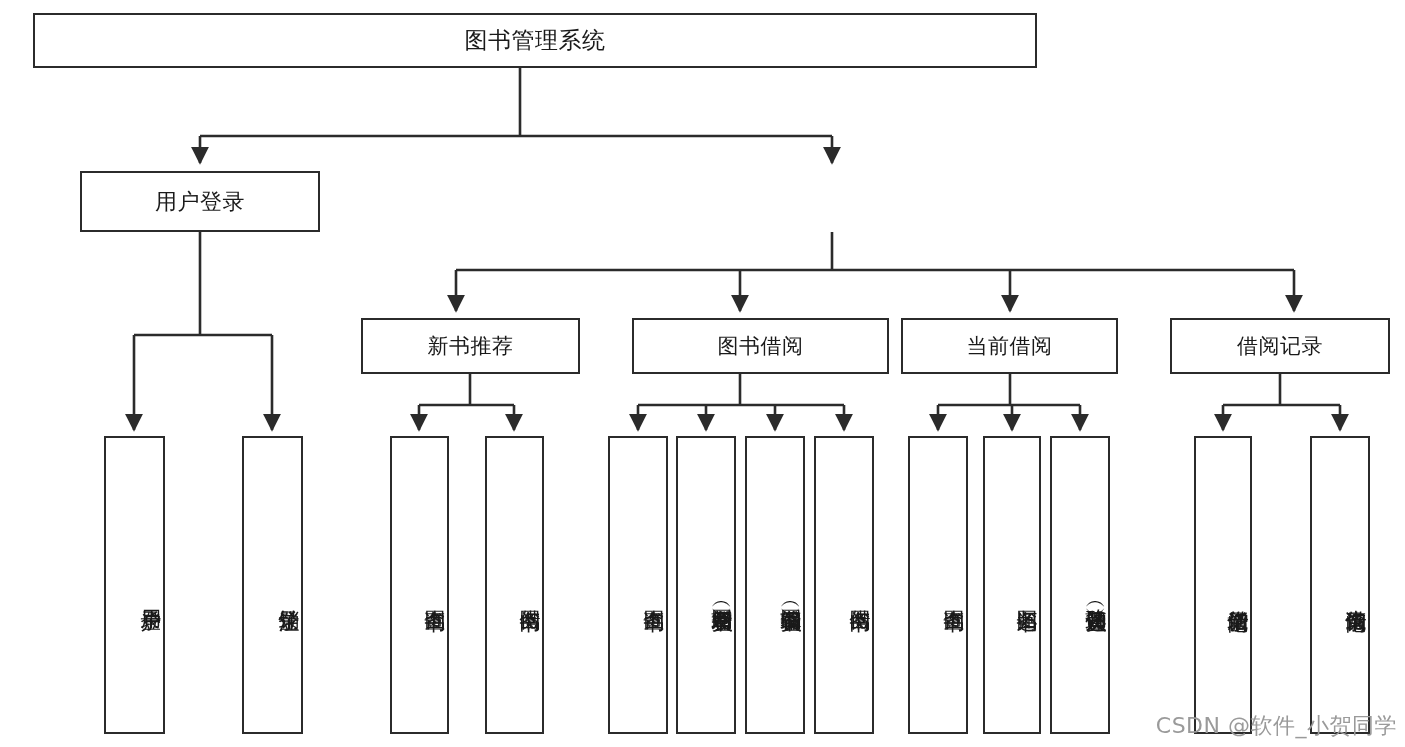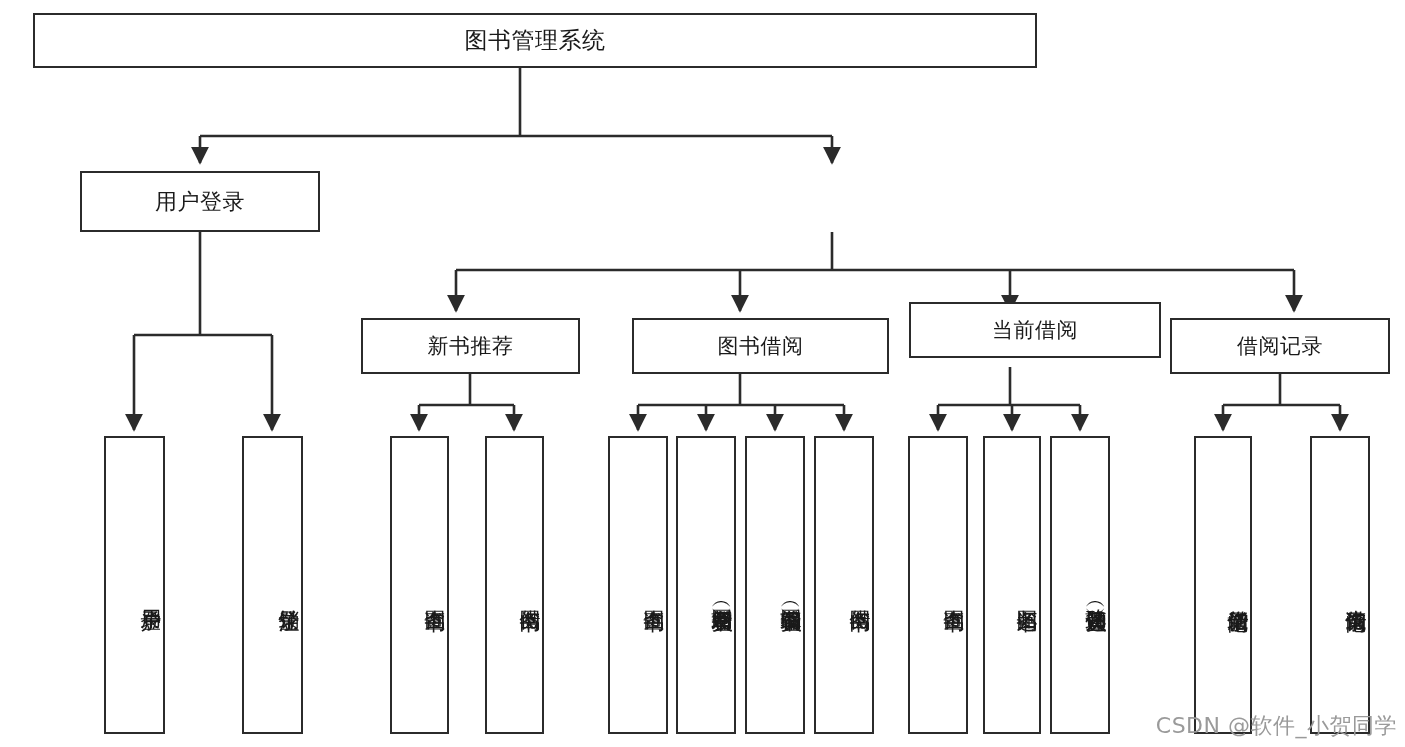--- a/index.html
+++ b/index.html
@@ -134,21 +134,21 @@
   <div class="node lvl2" style="left:80px; top:171px; width:240px;">
     <span class="label">用户登录</span>
   </div>
 
   <div class="node lvl3" style="left:361px; top:318px; width:219px;">
     <span class="label">新书推荐</span>
   </div>
   <div class="node lvl3" style="left:632px; top:318px; width:257px;">
     <span class="label">图书借阅</span>
   </div>
-  <div class="node lvl3" style="left:901px; top:302px; width:252px;margin-left:8px;">
+  <div class="node lvl3" style="left:901px; top:318px; width:217px;">
     <span class="label">当前借阅</span>
   </div>
   <div class="node lvl3" style="left:1170px; top:318px; width:220px;font-family:Liberation Mono, monospace;">
     <span class="label">借阅记录</span>
   </div>
 
   <div class="node leaf" style="left:104px; width:61px;">
     <span class="label">用户登录</span>
   </div>
   <div class="node leaf" style="left:242px; width:61px;">

